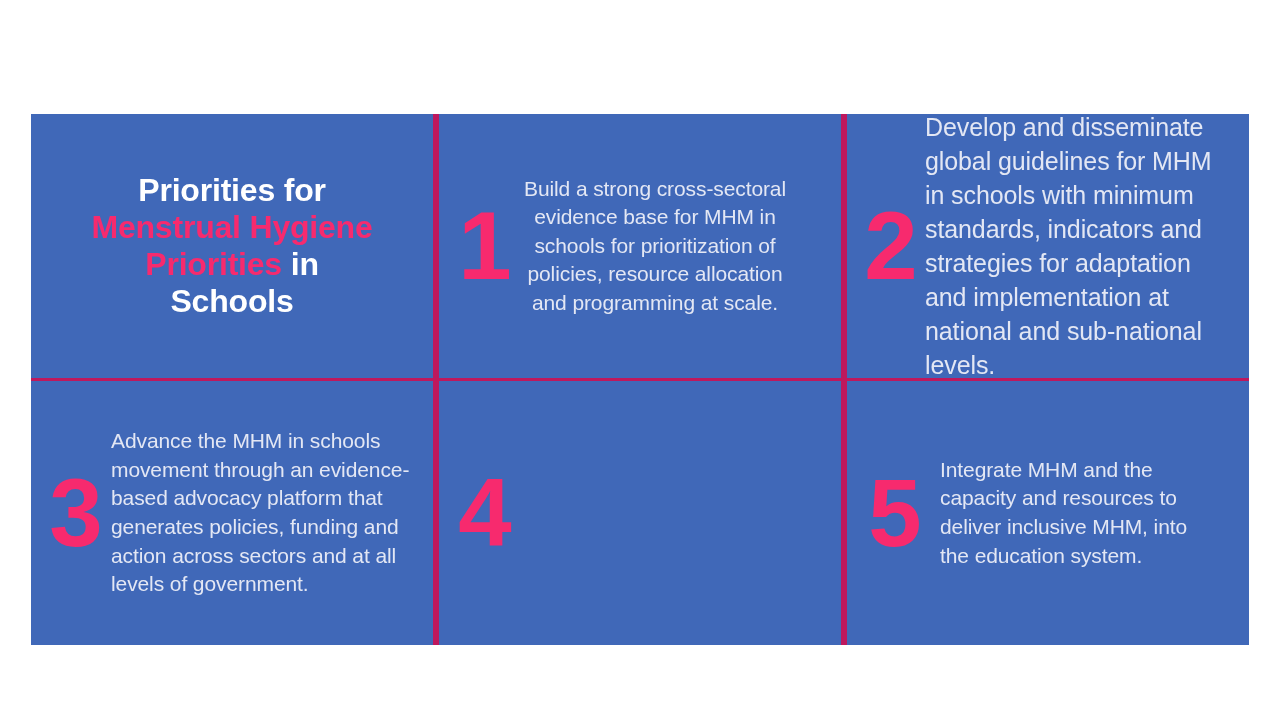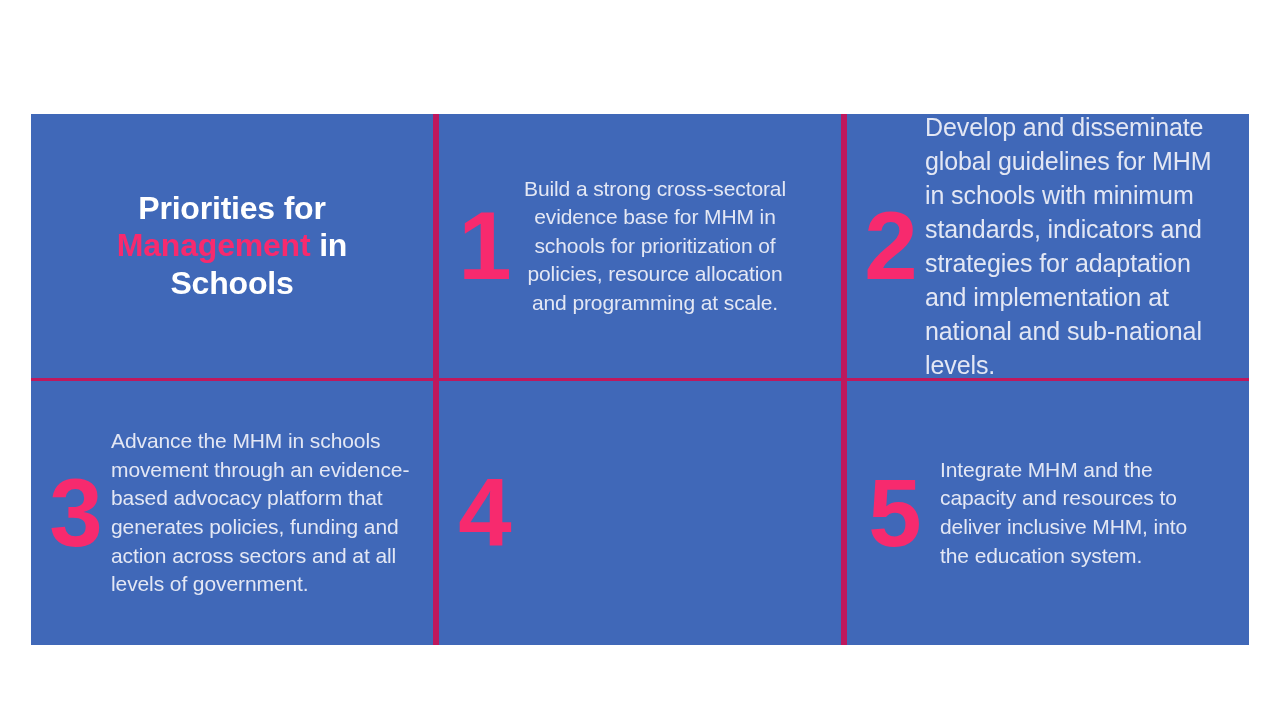--- a/index.html
+++ b/index.html
@@ -98,21 +98,22 @@
 </head>
 <body>
 
 <div class="canvas">
 
   <div class="grid">
 
     <div class="cell cell-title">
       <div class="title-stack">
         <span class="title-line t-white">Priorities for</span>
-        <span class="title-line"><span class="t-pink">Management</span><span class="t-white">&nbsp;</span><span class="t-white">in</span></span>
+        <span class="title-line t-pink">Menstrual Hygiene</span>
+        <span class="title-line"><span class="t-pink">Priorities</span><span class="t-white">&nbsp;</span><span class="t-white">in</span></span>
         <span class="title-line t-white">Schools</span>
       </div>
     </div>
 
     <div class="cell cell-item cell-1">
       <div class="num">1</div>
       <div class="body-text">Build a strong cross-sectoral evidence base for MHM in schools for prioritization of policies, resource allocation and programming at scale.</div>
     </div>
 
     <div class="cell cell-item cell-2">

